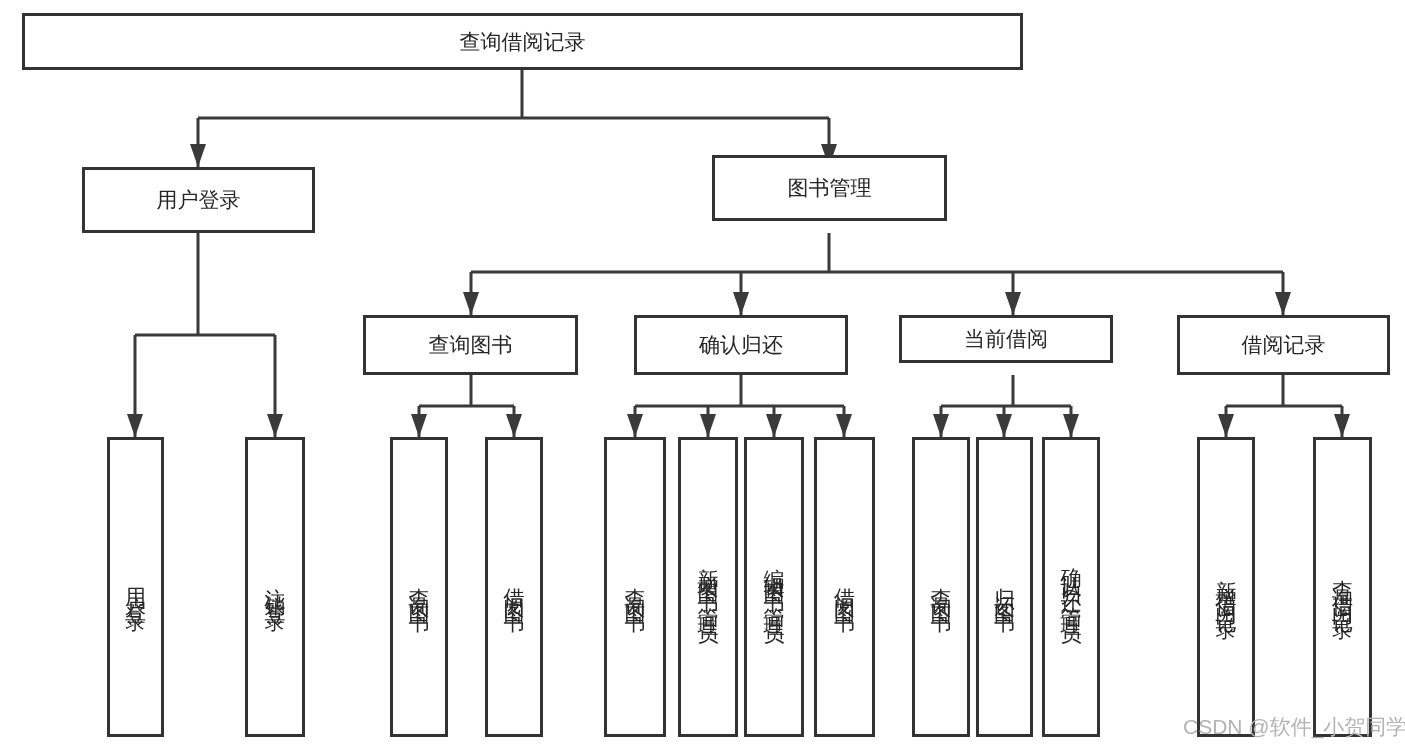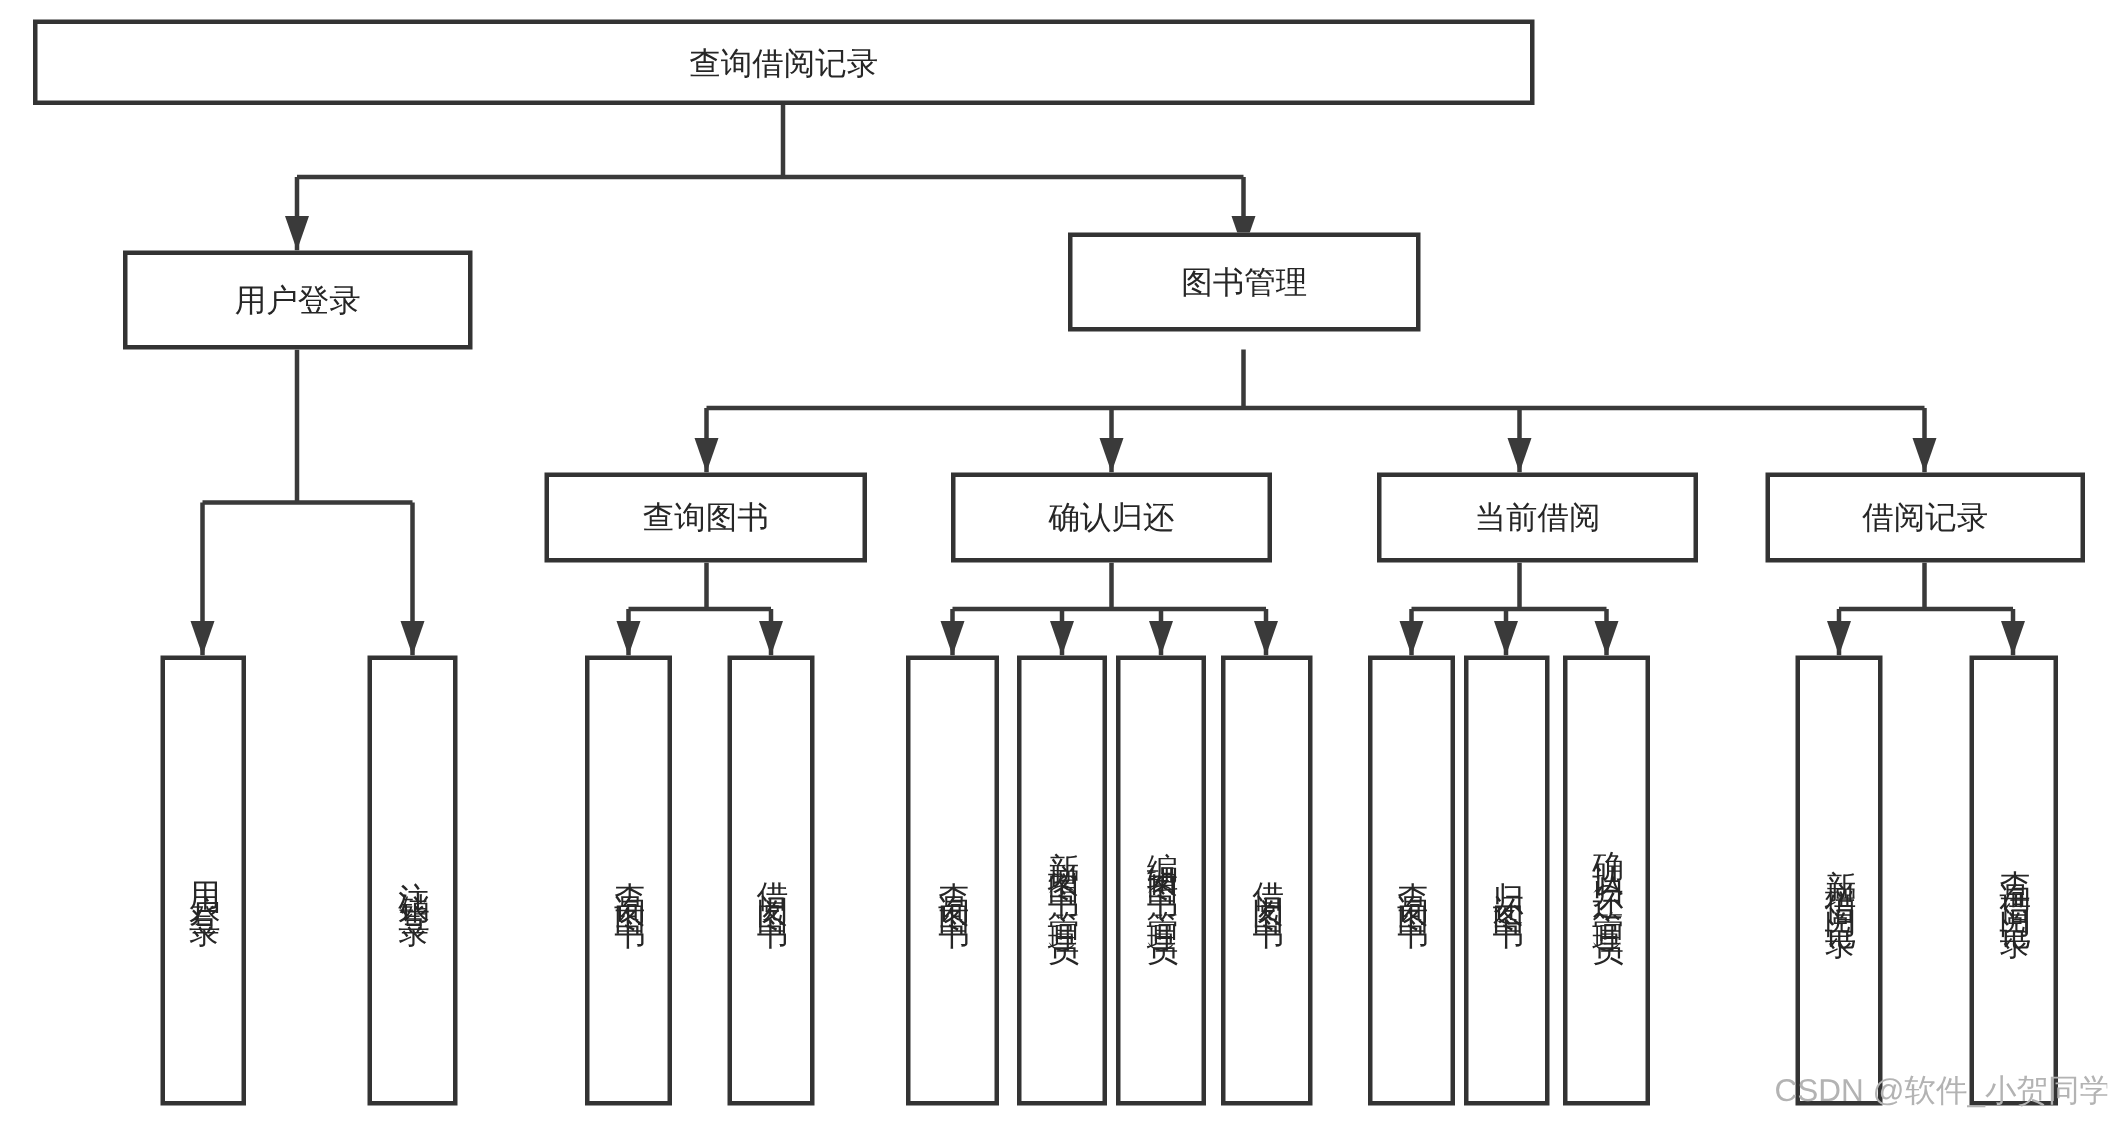--- a/index.html
+++ b/index.html
@@ -76,21 +76,21 @@
   <div class="hnode" style="left:712px;top:155px;width:235px;height:66px">
     <span>图书管理</span>
   </div>
 
   <div class="hnode" style="left:363px;top:315px;width:215px;height:60px">
     <span>查询图书</span>
   </div>
   <div class="hnode" style="left:634px;top:315px;width:214px;height:60px">
     <span>确认归还</span>
   </div>
-  <div class="hnode" style="left:918px;top:315px;width:214px;height:60px">
+  <div class="hnode" style="left:899px;top:315px;width:214px;height:48px">
     <span>当前借阅</span>
   </div>
   <div class="hnode" style="left:1177px;top:315px;width:213px;height:60px">
     <span>借阅记录</span>
   </div>
 
   <div class="vnode" style="left:107px;top:437px;width:57px;height:300px">
     <span>用户登录</span>
   </div>
   <div class="vnode" style="left:245px;top:437px;width:60px;height:300px">

